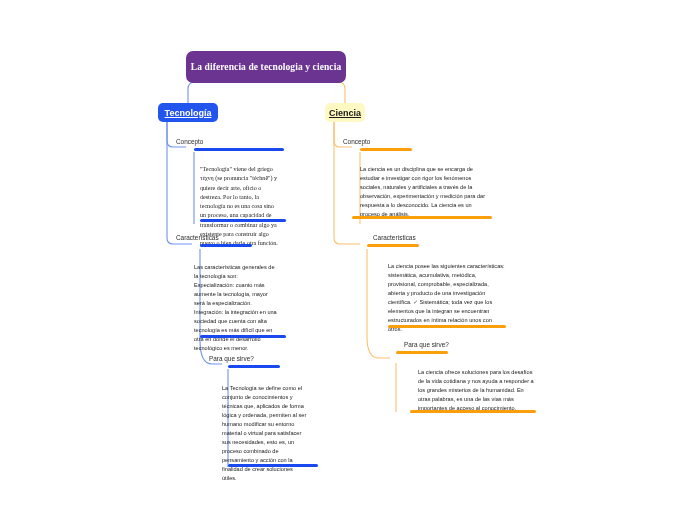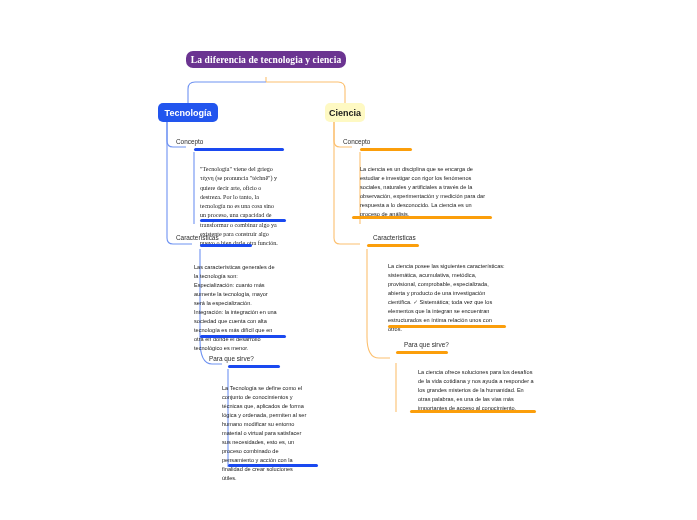--- a/index.html
+++ b/index.html
@@ -24,21 +24,21 @@
     width: 697px;
     height: 520px;
   }
 
   
   .root-node {
     position: absolute;
     left: 186px;
     top: 51px;
     width: 160px;
-    height: 17px;
+    height: 32px;
     background: #6b3491;
     border-radius: 7px;
     color: #ffffff;
     font-family: "Liberation Serif", serif;
     font-weight: bold;
     font-size: 9.5px;
     display: flex;
     align-items: center;
     justify-content: center;
     letter-spacing: 0.1px;
@@ -48,20 +48,21 @@
   .branch-node {
     position: absolute;
     height: 19px;
     border-radius: 5px;
     display: flex;
     align-items: center;
     justify-content: center;
     font-weight: bold;
     font-size: 9px;
     z-index: 5;
+    text-decoration: underline;
   }
   .branch-tec {
     left: 158px;
     top: 103px;
     width: 60px;
     background: #2255ee;
     color: #ffffff;
   }
   .branch-cie {
     left: 325px;

